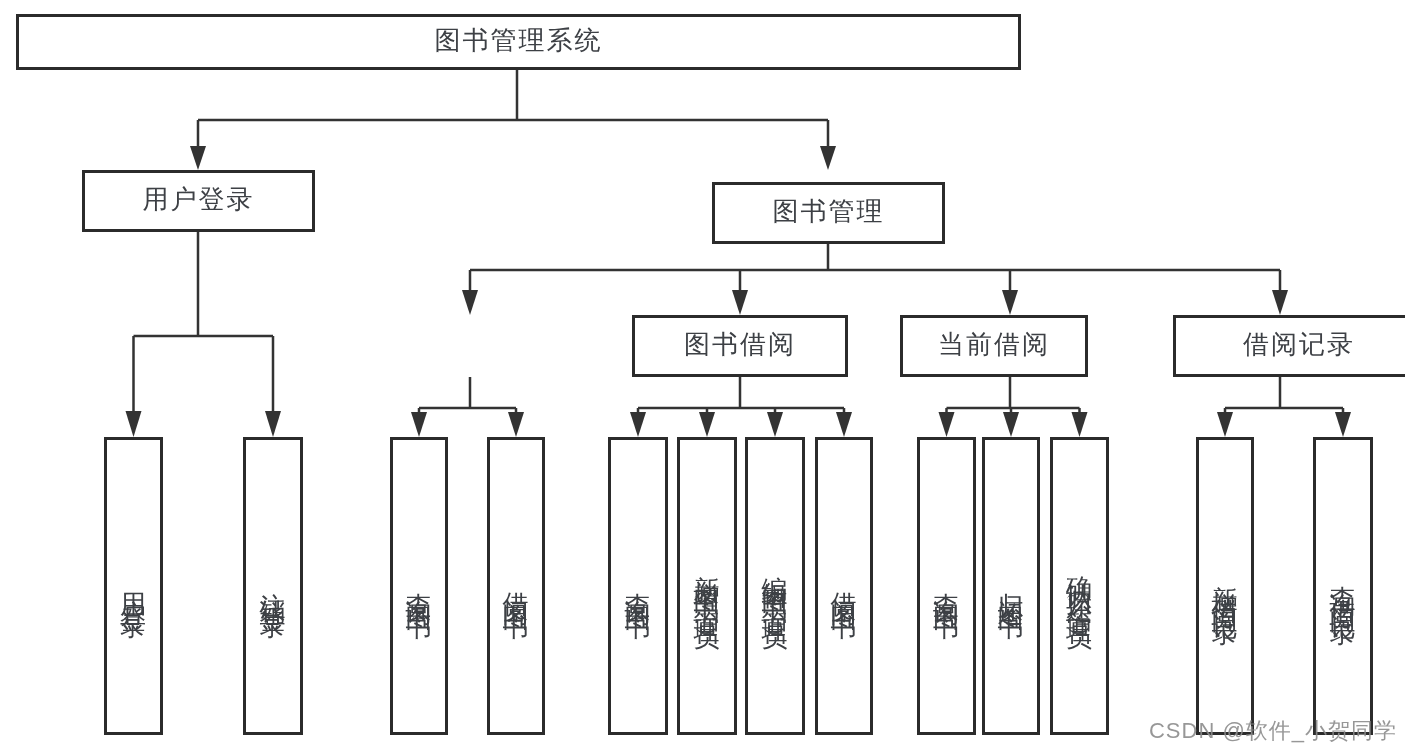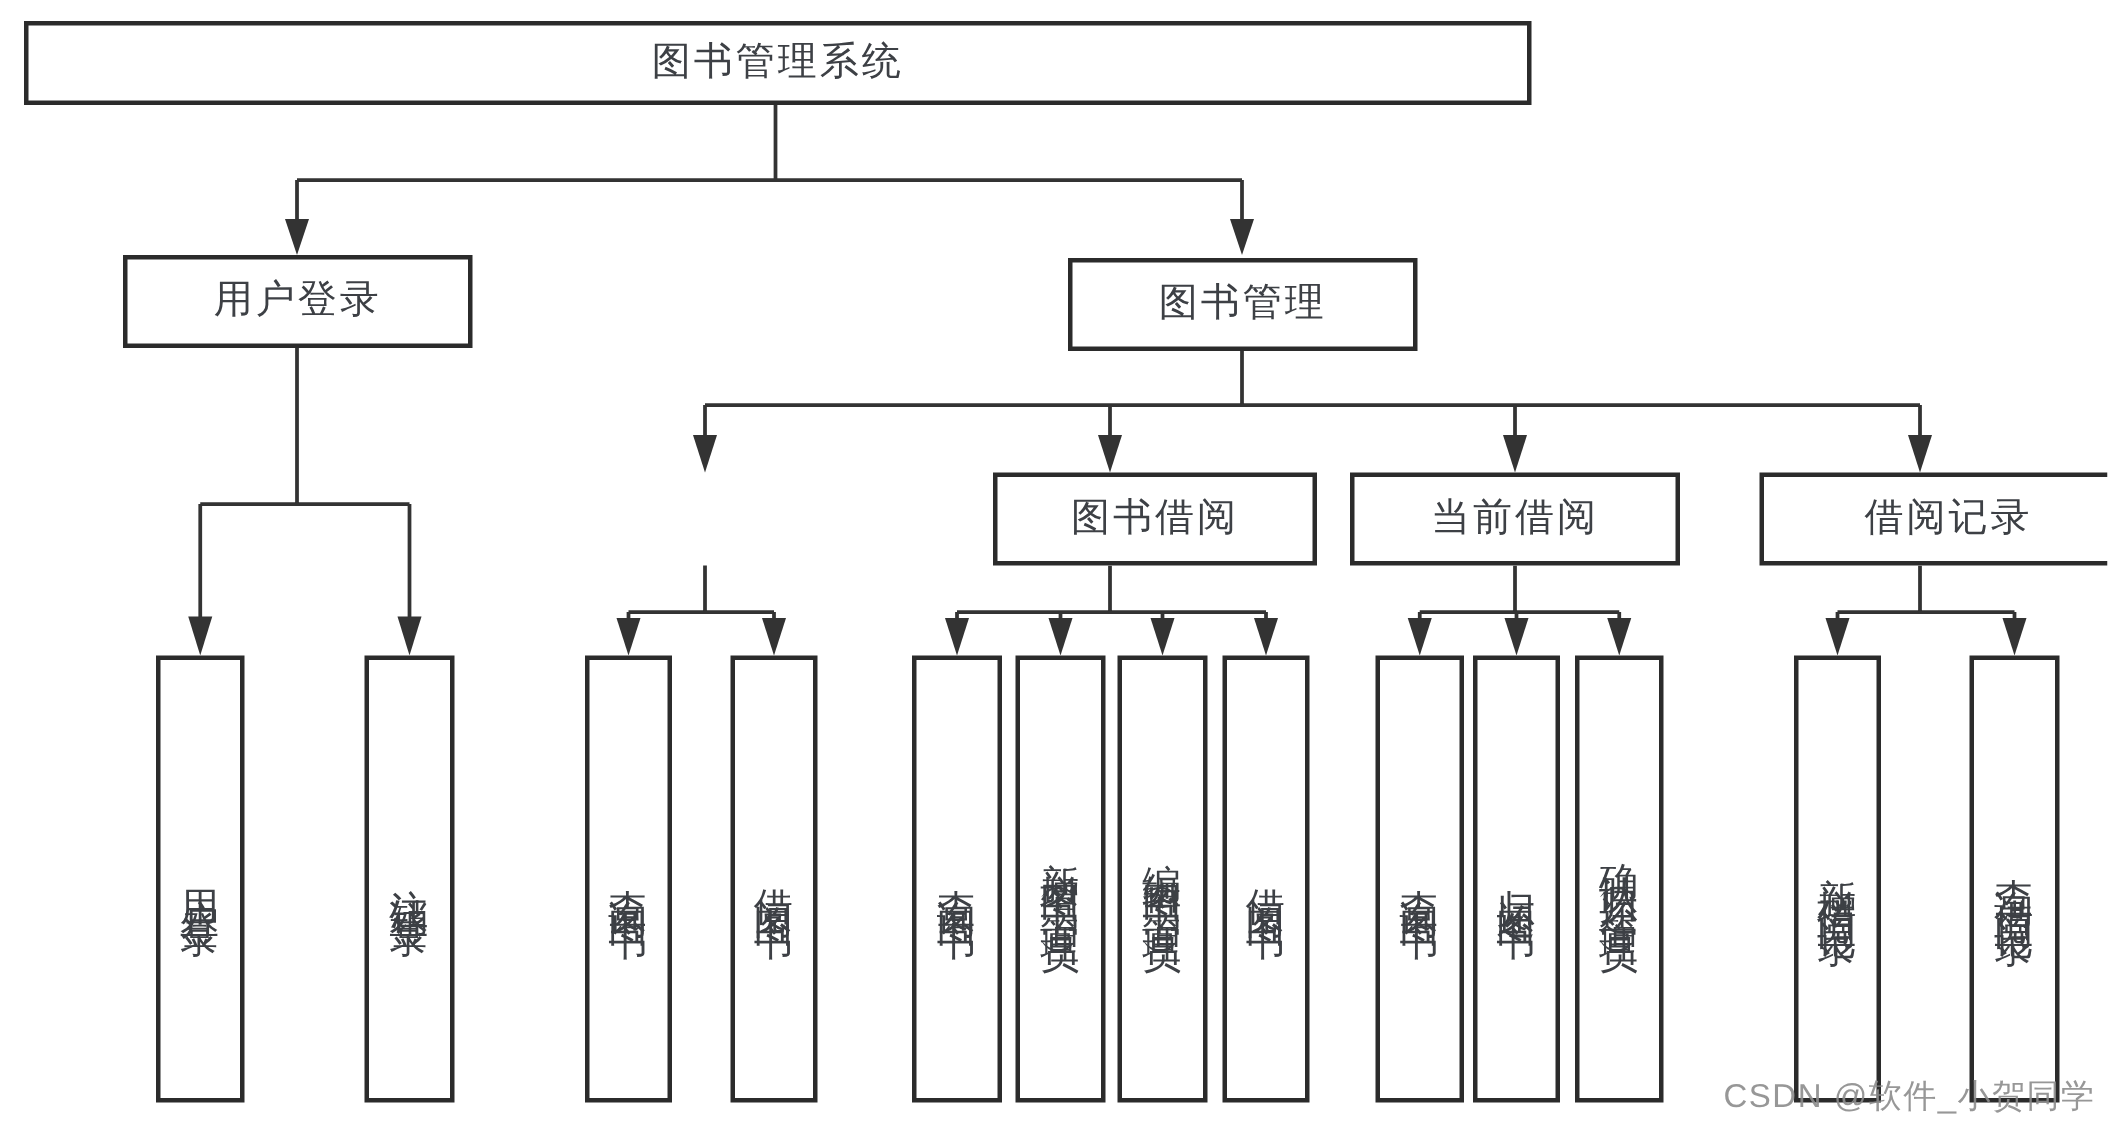--- a/index.html
+++ b/index.html
@@ -110,28 +110,28 @@
     <polygon points="1335,412 1351,412 1343,437"></polygon>
   </svg>
 
   <div class="box" style="left:16px; top:14px; width:1005px; height:56px;">
     <span class="hlabel">图书管理系统</span>
   </div>
 
   <div class="box" style="left:82px; top:170px; width:233px; height:62px;">
     <span class="hlabel">用户登录</span>
   </div>
-  <div class="box" style="left:712px; top:172px; width:233px; height:62px;">
+  <div class="box" style="left:712px; top:182px; width:233px; height:62px;">
     <span class="hlabel">图书管理</span>
   </div>
 
-  <div class="box" style="left:632px; top:315px; width:216px; height:62px;margin-left:30px;">
+  <div class="box" style="left:632px; top:315px; width:216px; height:62px;">
     <span class="hlabel">图书借阅</span>
   </div>
-  <div class="box" style="left:900px; top:315px; width:220px; height:62px;">
+  <div class="box" style="left:900px; top:315px; width:188px; height:62px;">
     <span class="hlabel">当前借阅</span>
   </div>
   <div class="box" style="left:1173px; top:315px; width:252px; height:62px;">
     <span class="hlabel">借阅记录</span>
   </div>
 
   <div class="box leaf" style="left:104px; width:59px;">
     <span class="vlabel">用户登录</span>
   </div>
   <div class="box leaf" style="left:243px; width:60px;">

